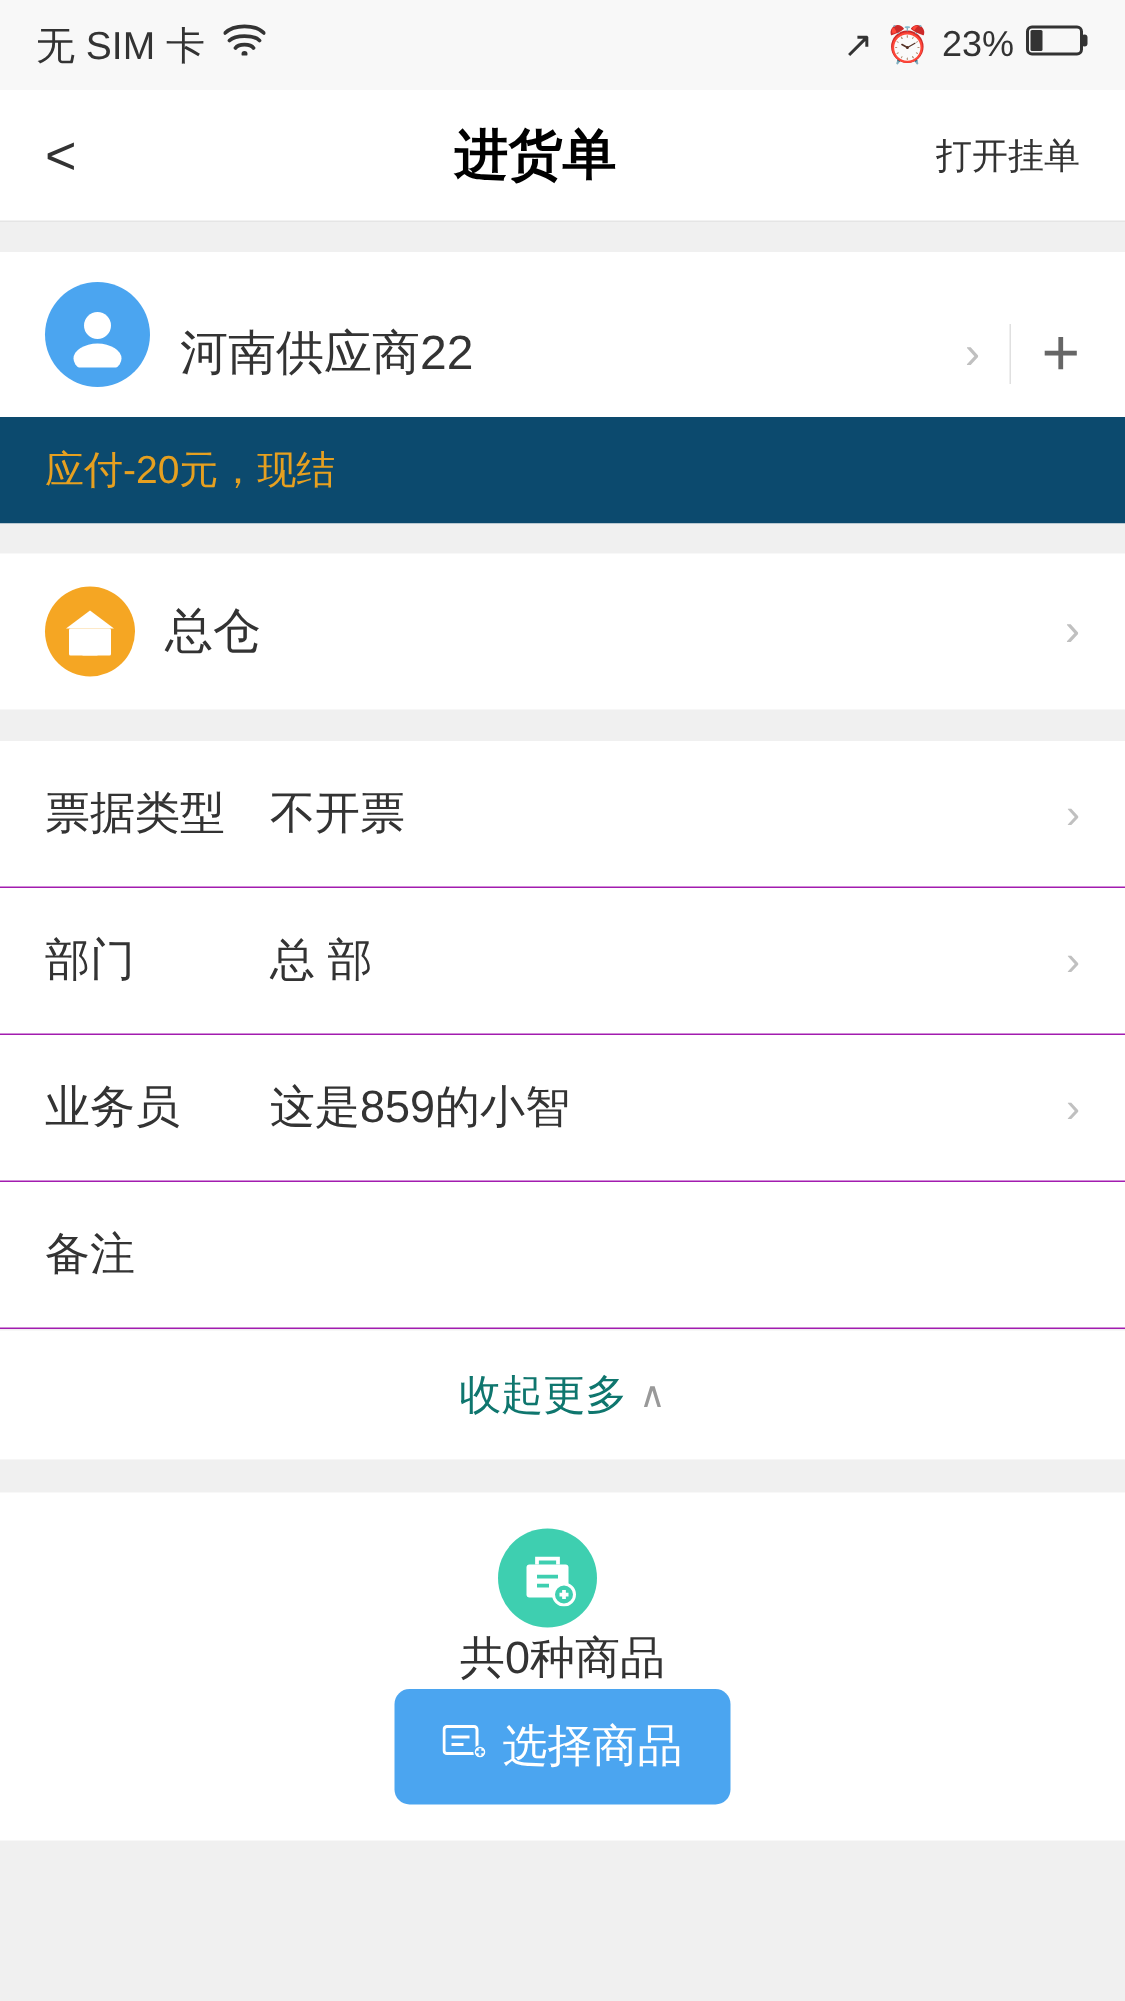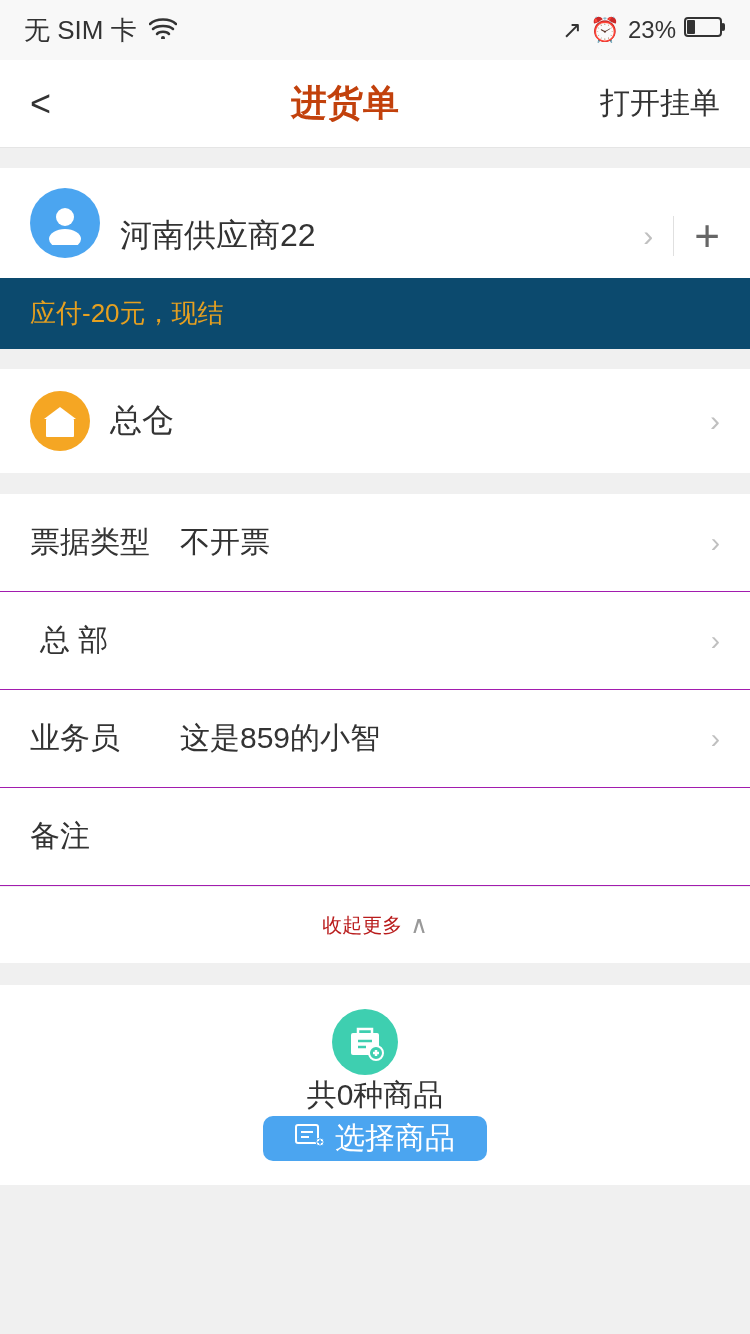--- a/index.html
+++ b/index.html
@@ -20,21 +20,21 @@
       background: #f8f8f8;
       display: flex;
       align-items: center;
       justify-content: space-between;
       padding: 0 24px;
       font-size: 26px;
       color: #333;
     }
     .status-left {
       display: flex;
-      align-items: center;
+      align-items: flex-start;
       gap: 12px;
     }
     .status-center {
       font-size: 30px;
       font-weight: 500;
       position: absolute;
       left: 50%;
       transform: translateX(-50%);
     }
     .status-right {
@@ -57,26 +57,26 @@
     }
     .nav-back {
       font-size: 36px;
       color: #333;
       cursor: pointer;
       width: 60px;
     }
     .nav-title {
       font-size: 36px;
       font-weight: 600;
-      color: #c2410c;
+      color: #000000;
       flex: 1;
       text-align: center;
     }
     .nav-right {
-      font-size: 30px;
+      font-size: 24px;
       color: #333;
       cursor: pointer;
       white-space: nowrap;
     }
 
     
     .section-gap {
       height: 20px;
       background: #f0f0f0;
     }
@@ -214,22 +214,22 @@
     .collapse-row {
       background: #fff;
       display: flex;
       align-items: center;
       justify-content: center;
       padding: 24px 30px;
       border-top: 1px solid #f0f0f0;
       cursor: pointer;
     }
     .collapse-text {
-      font-size: 20px;
-      color: #b91c1c;
+      font-size: 28px;
+      color: #0f766e;
       margin-right: 8px;
     }
     .collapse-icon {
       font-size: 24px;
       color: #999;
     }
 
     
     .product-bar {
       background: #fff;
@@ -257,21 +257,21 @@
     }
     .product-count {
       flex: 1;
       font-size: 30px;
       color: #333;
     }
     .select-btn {
       background: #4ba5f0;
       color: #fff;
       font-size: 30px;
-      padding: 2px 32px;
+      padding: 18px 32px;
       border-radius: 10px;
       display: flex;
       align-items: center;
       gap: 10px;
       cursor: pointer;
       border: none;
     }
     .select-btn-icon {
       font-size: 28px;
     }
@@ -359,20 +359,21 @@
 
   <div class="card-section">
 
     <div class="form-row">
       <span class="form-label">票据类型</span>
       <span class="form-value">不开票</span>
       <span class="form-chevron">›</span>
     </div>
 
     <div class="form-row">
+      <span class="form-label">部门</span>
       <span class="form-value">总 部</span>
       <span class="form-chevron">›</span>
     </div>
 
     <div class="form-row">
       <span class="form-label">业务员</span>
       <span class="form-value">这是859的小智</span>
       <span class="form-chevron">›</span>
     </div>
 

